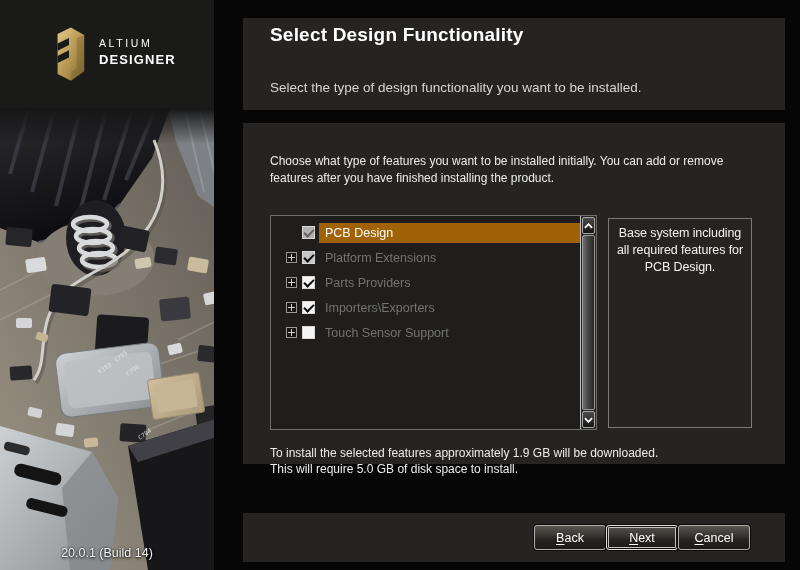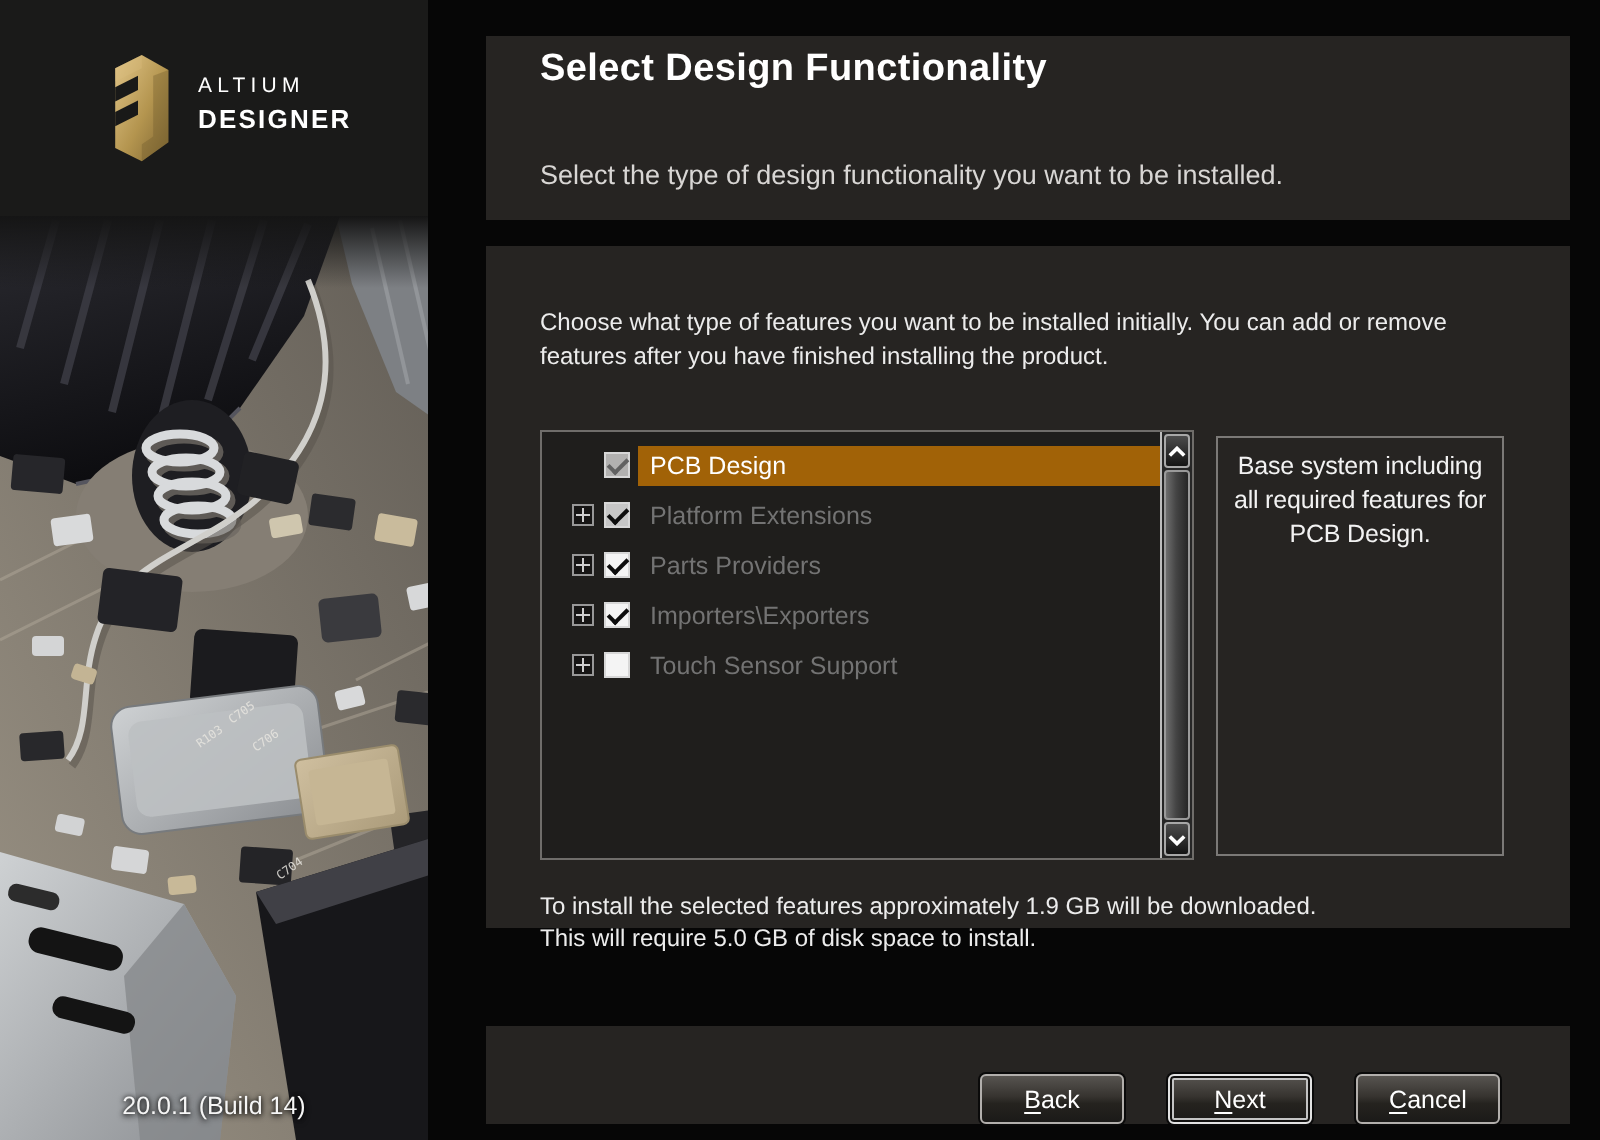--- a/index.html
+++ b/index.html
@@ -46,21 +46,21 @@
   .sb-btn{height:17px;flex:none;margin:1px;background:linear-gradient(#4c4c4c,#141414);border:1px solid #a8a8a8;
           border-radius:2px;display:flex;align-items:center;justify-content:center;box-sizing:border-box;}
   .sb-thumb{flex:1;margin:0 1px;background:linear-gradient(90deg,#6e6e6e 0%,#454545 45%,#262626 100%);
             border:1px solid #9a9a9a;border-radius:2px;box-sizing:border-box;}
   
   .desc-box{position:absolute;left:365px;top:95px;width:144px;height:210px;border:1px solid #7b7977;
             box-sizing:border-box;padding:6px 6px;font-size:12.5px;line-height:17px;color:#f2f2f2;letter-spacing:-.1px;text-align:center;}
   .footnote{position:absolute;left:27px;top:322px;margin:0;font-size:12px;line-height:16px;color:#ececec;white-space:pre-line;}
   
   .button-panel{top:513px;height:49px;}
-  .btn-row{position:absolute;right:35px;top:24px;display:flex;gap:22px;}
+  .btn-row{position:absolute;right:35px;top:12px;display:flex;gap:0;}
   .btn{min-width:72px;height:25px;border:1px solid #b2afac;border-radius:3px;color:#ffffff;font-size:12.5px;
        font-family:inherit;background:linear-gradient(#575450 0%,#36332f 45%,#25231f 60%,#1b1a18 100%);
        box-shadow:0 0 0 1px #0a0a0a;padding:0 8px;cursor:default;}
   .btn.focused{border-color:#e2e2e2;box-shadow:0 0 0 1px #0a0a0a,inset 0 0 0 1px #121110,inset 0 0 0 2px #c4c4c4;}
   .mn{text-decoration:underline;text-underline-offset:2px;}
 </style>
 </head>
 <body>
 
 <aside class="photo-panel">

